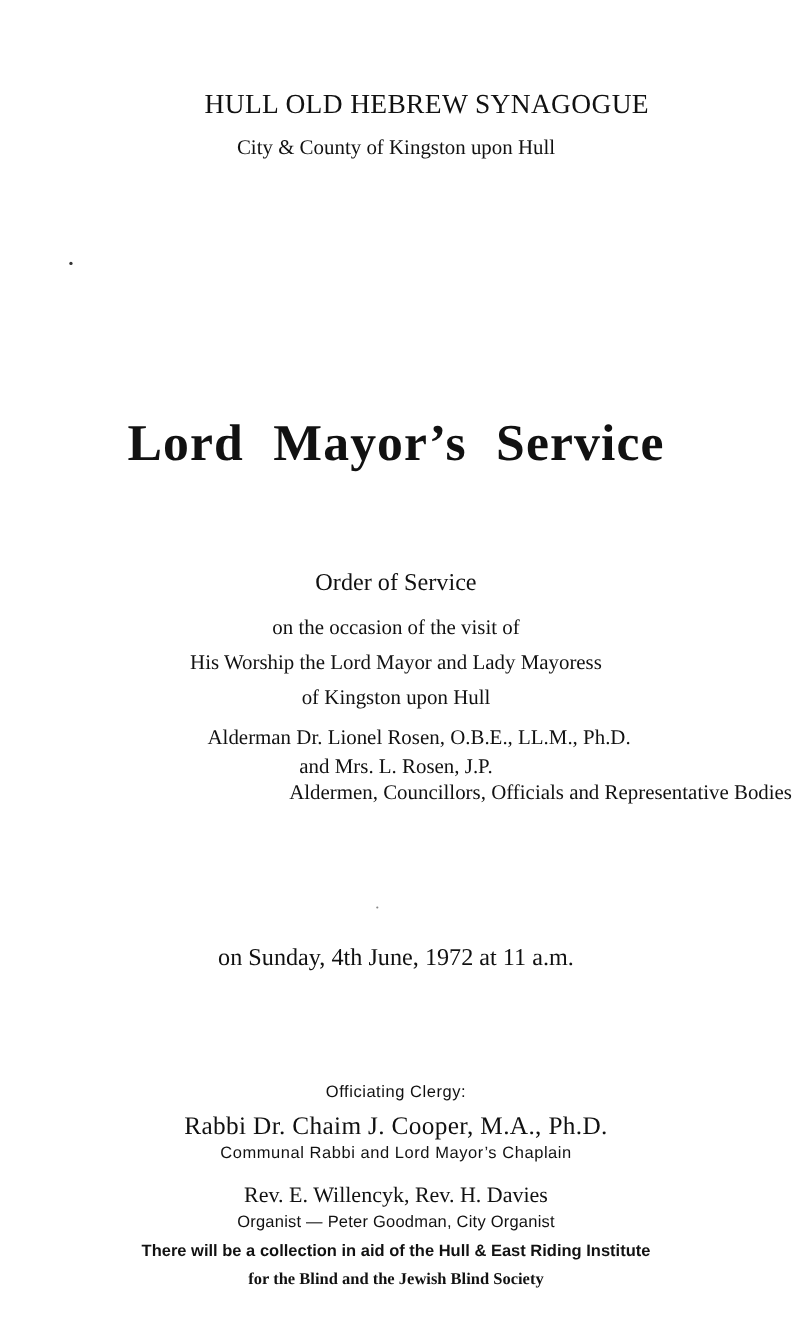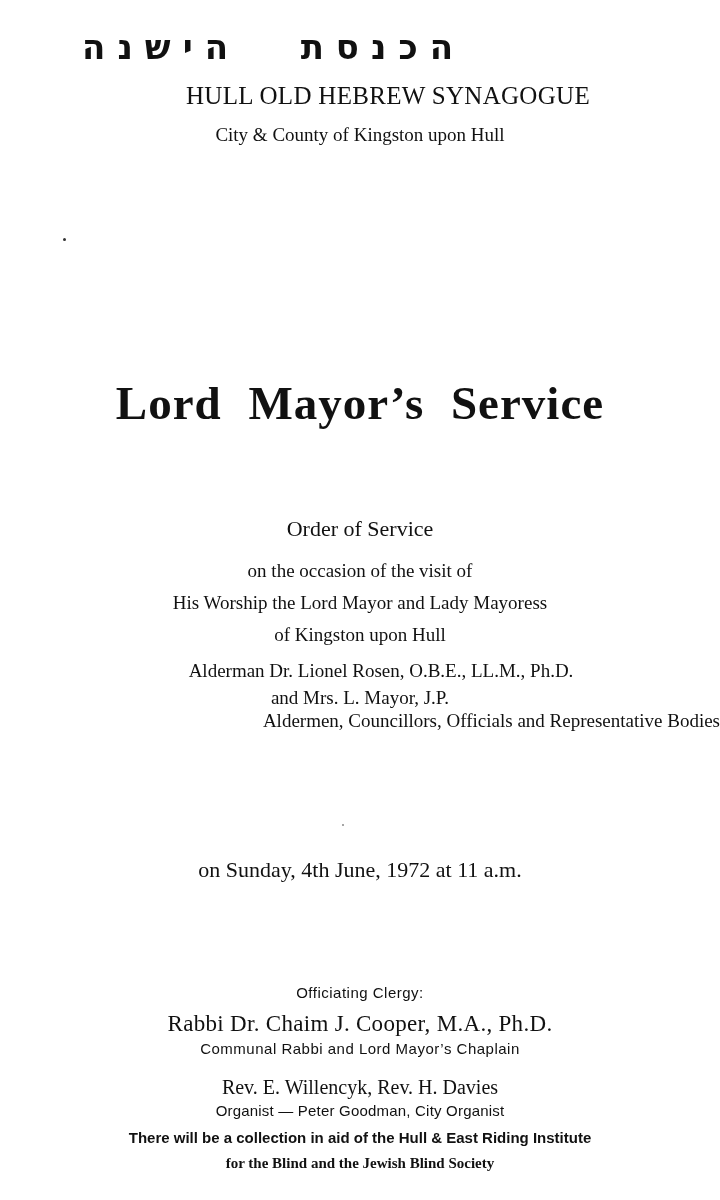--- a/index.html
+++ b/index.html
@@ -116,37 +116,35 @@
       width: 3px;
       height: 3px;
       background: #333;
       border-radius: 50%;
     }
   </style>
 </head>
 <body>
 
 <div class="hebrew">
-  <span style="right:225px;">הכנסת</span>
-  <span style="right:450px;">הישנה</span>
 </div>
 
 <div class="line org">HULL OLD HEBREW SYNAGOGUE</div>
 <div class="line city">City &amp; County of Kingston upon Hull</div>
 
 <div class="speck" style="left:63px; top:238px;"></div>
 
 <div class="line title">Lord Mayor’s Service</div>
 
 <div class="line order">Order of Service</div>
 <div class="line occasion">on the occasion of the visit of</div>
 <div class="line worship">His Worship the Lord Mayor and Lady Mayoress</div>
 <div class="line kingston">of Kingston upon Hull</div>
 <div class="line alderman">Alderman Dr. Lionel Rosen, O.B.E., LL.M., Ph.D.</div>
-<div class="line mrs">and Mrs. L. Mayor, J.P.</div>
+<div class="line mrs">and Mrs. L. Rosen, J.P.</div>
 <div class="line bodies">Aldermen, Councillors, Officials and Representative Bodies</div>
 
 <div class="speck" style="left:342px; top:824px; width:2px; height:2px; background:#888;"></div>
 
 <div class="line date">on Sunday, 4th June, 1972 at 11 a.m.</div>
 
 <div class="line clergy-label">Officiating Clergy:</div>
 <div class="line rabbi">Rabbi Dr. Chaim J. Cooper, M.A., Ph.D.</div>
 <div class="line chaplain">Communal Rabbi and Lord Mayor’s Chaplain</div>
 <div class="line revs">Rev. E. Willencyk, Rev. H. Davies</div>

